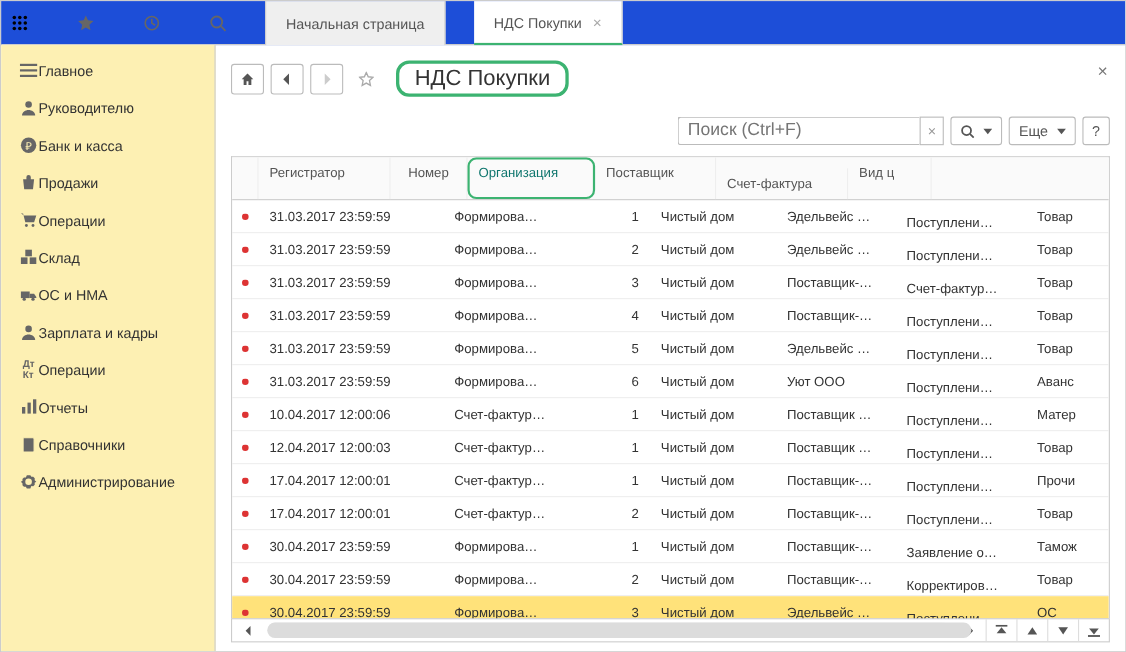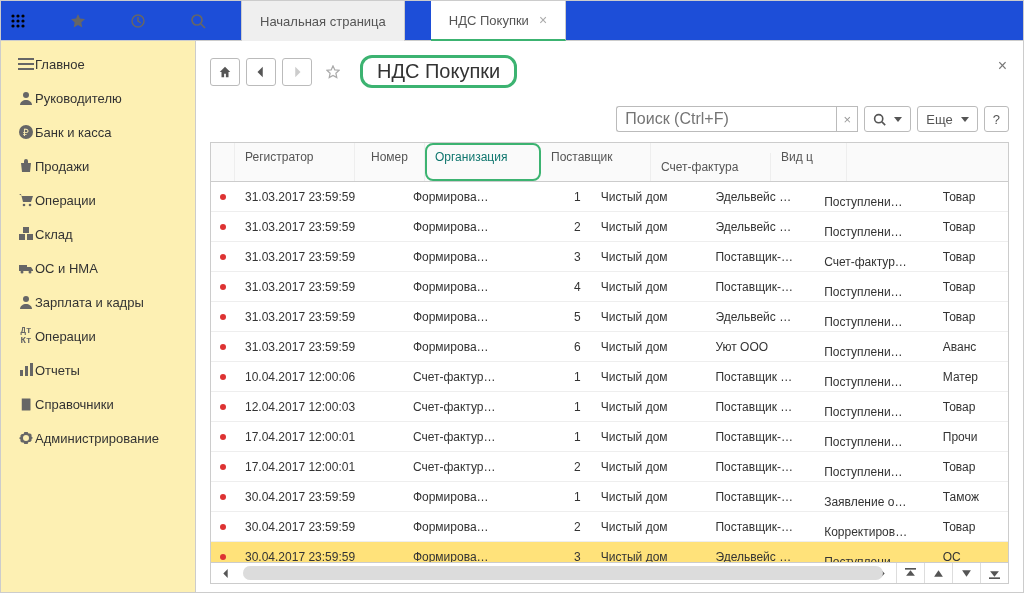--- a/index.html
+++ b/index.html
@@ -180,21 +180,21 @@
     <div class="side-item">
         <span class="side-ico">
           <svg viewBox="0 0 16 16" fill="currentColor">
             <circle cx="8" cy="5" r="3"></circle>
             <path d="M2 15c0-3 3-5 6-5s6 2 6 5z"></path>
           </svg>
         </span>
         <span>Зарплата и кадры</span>
       </div>
     <div class="side-item">
-        <span class="side-ico" style="font-size:9px;font-weight:bold;color:#666;font-family:Liberation Mono, monospace;">Дт<br>Кт</span>
+        <span class="side-ico" style="font-size:9px;font-weight:bold;color:#666;">Дт<br>Кт</span>
         <span>Операции</span>
       </div>
     <div class="side-item">
         <span class="side-ico">
           <svg viewBox="0 0 16 16" fill="currentColor">
             <rect x="2" y="8" width="3" height="6"></rect>
             <rect x="7" y="4" width="3" height="10"></rect>
             <rect x="12" y="1" width="3" height="13"></rect>
           </svg>
         </span>

